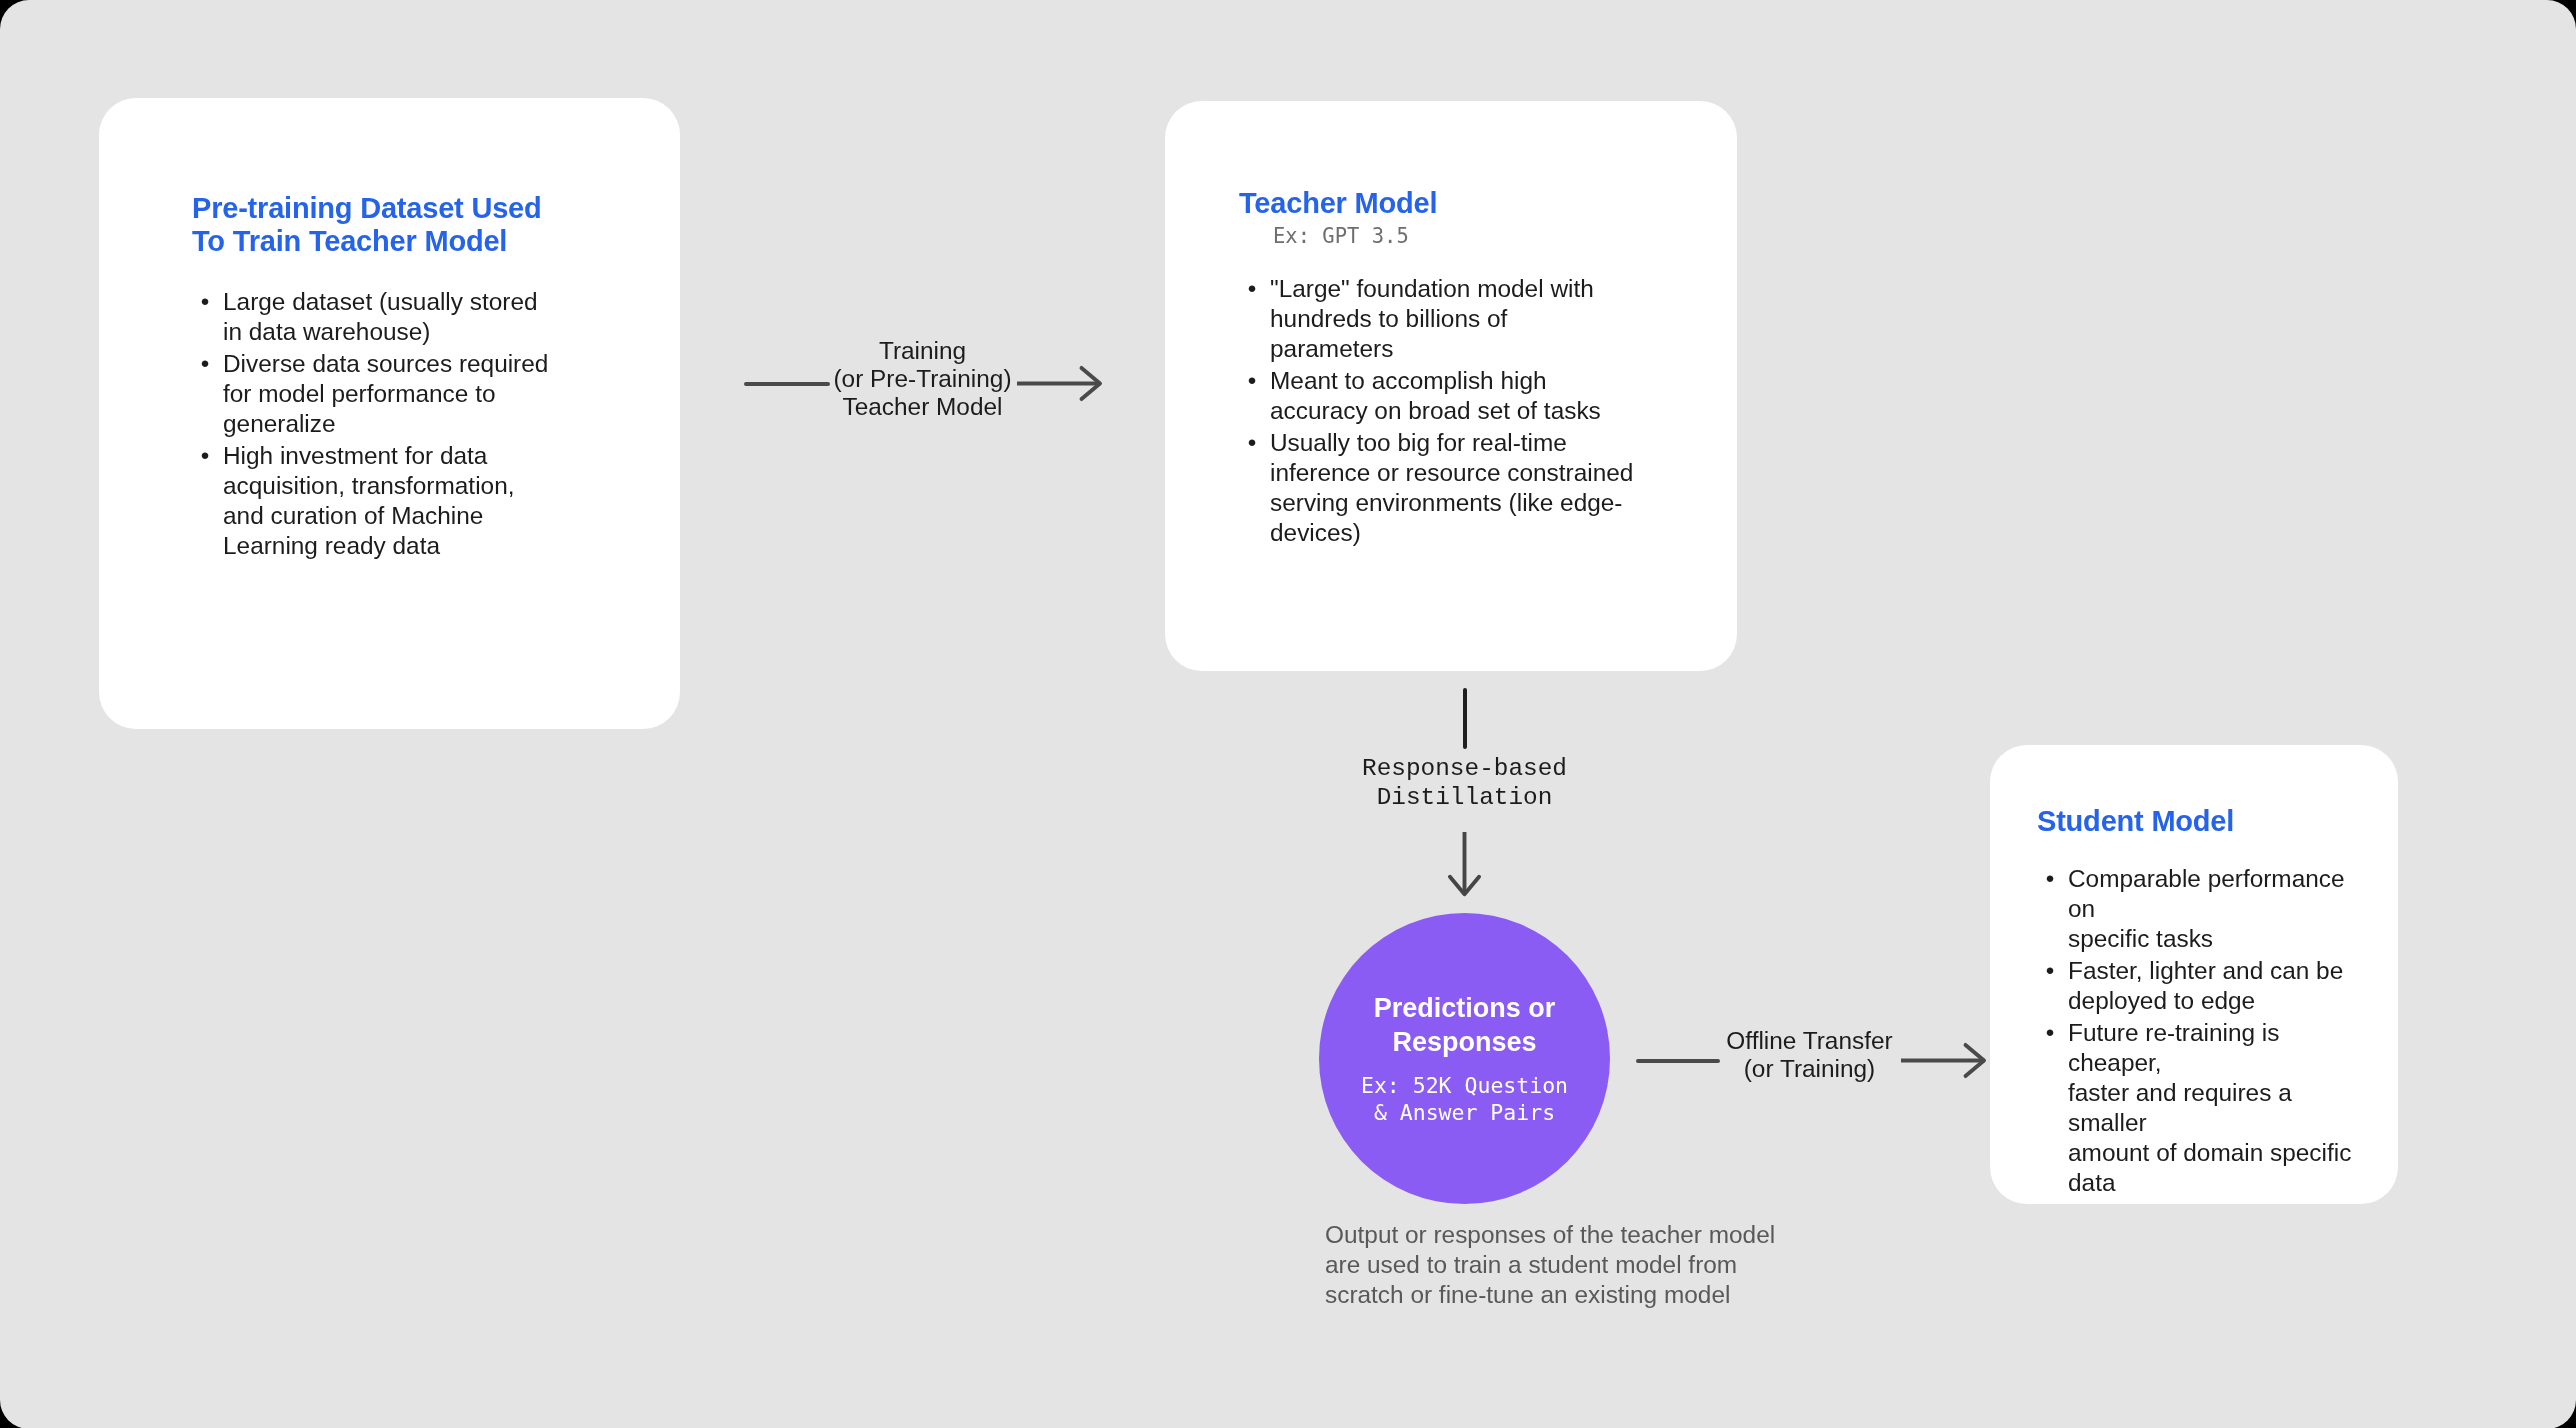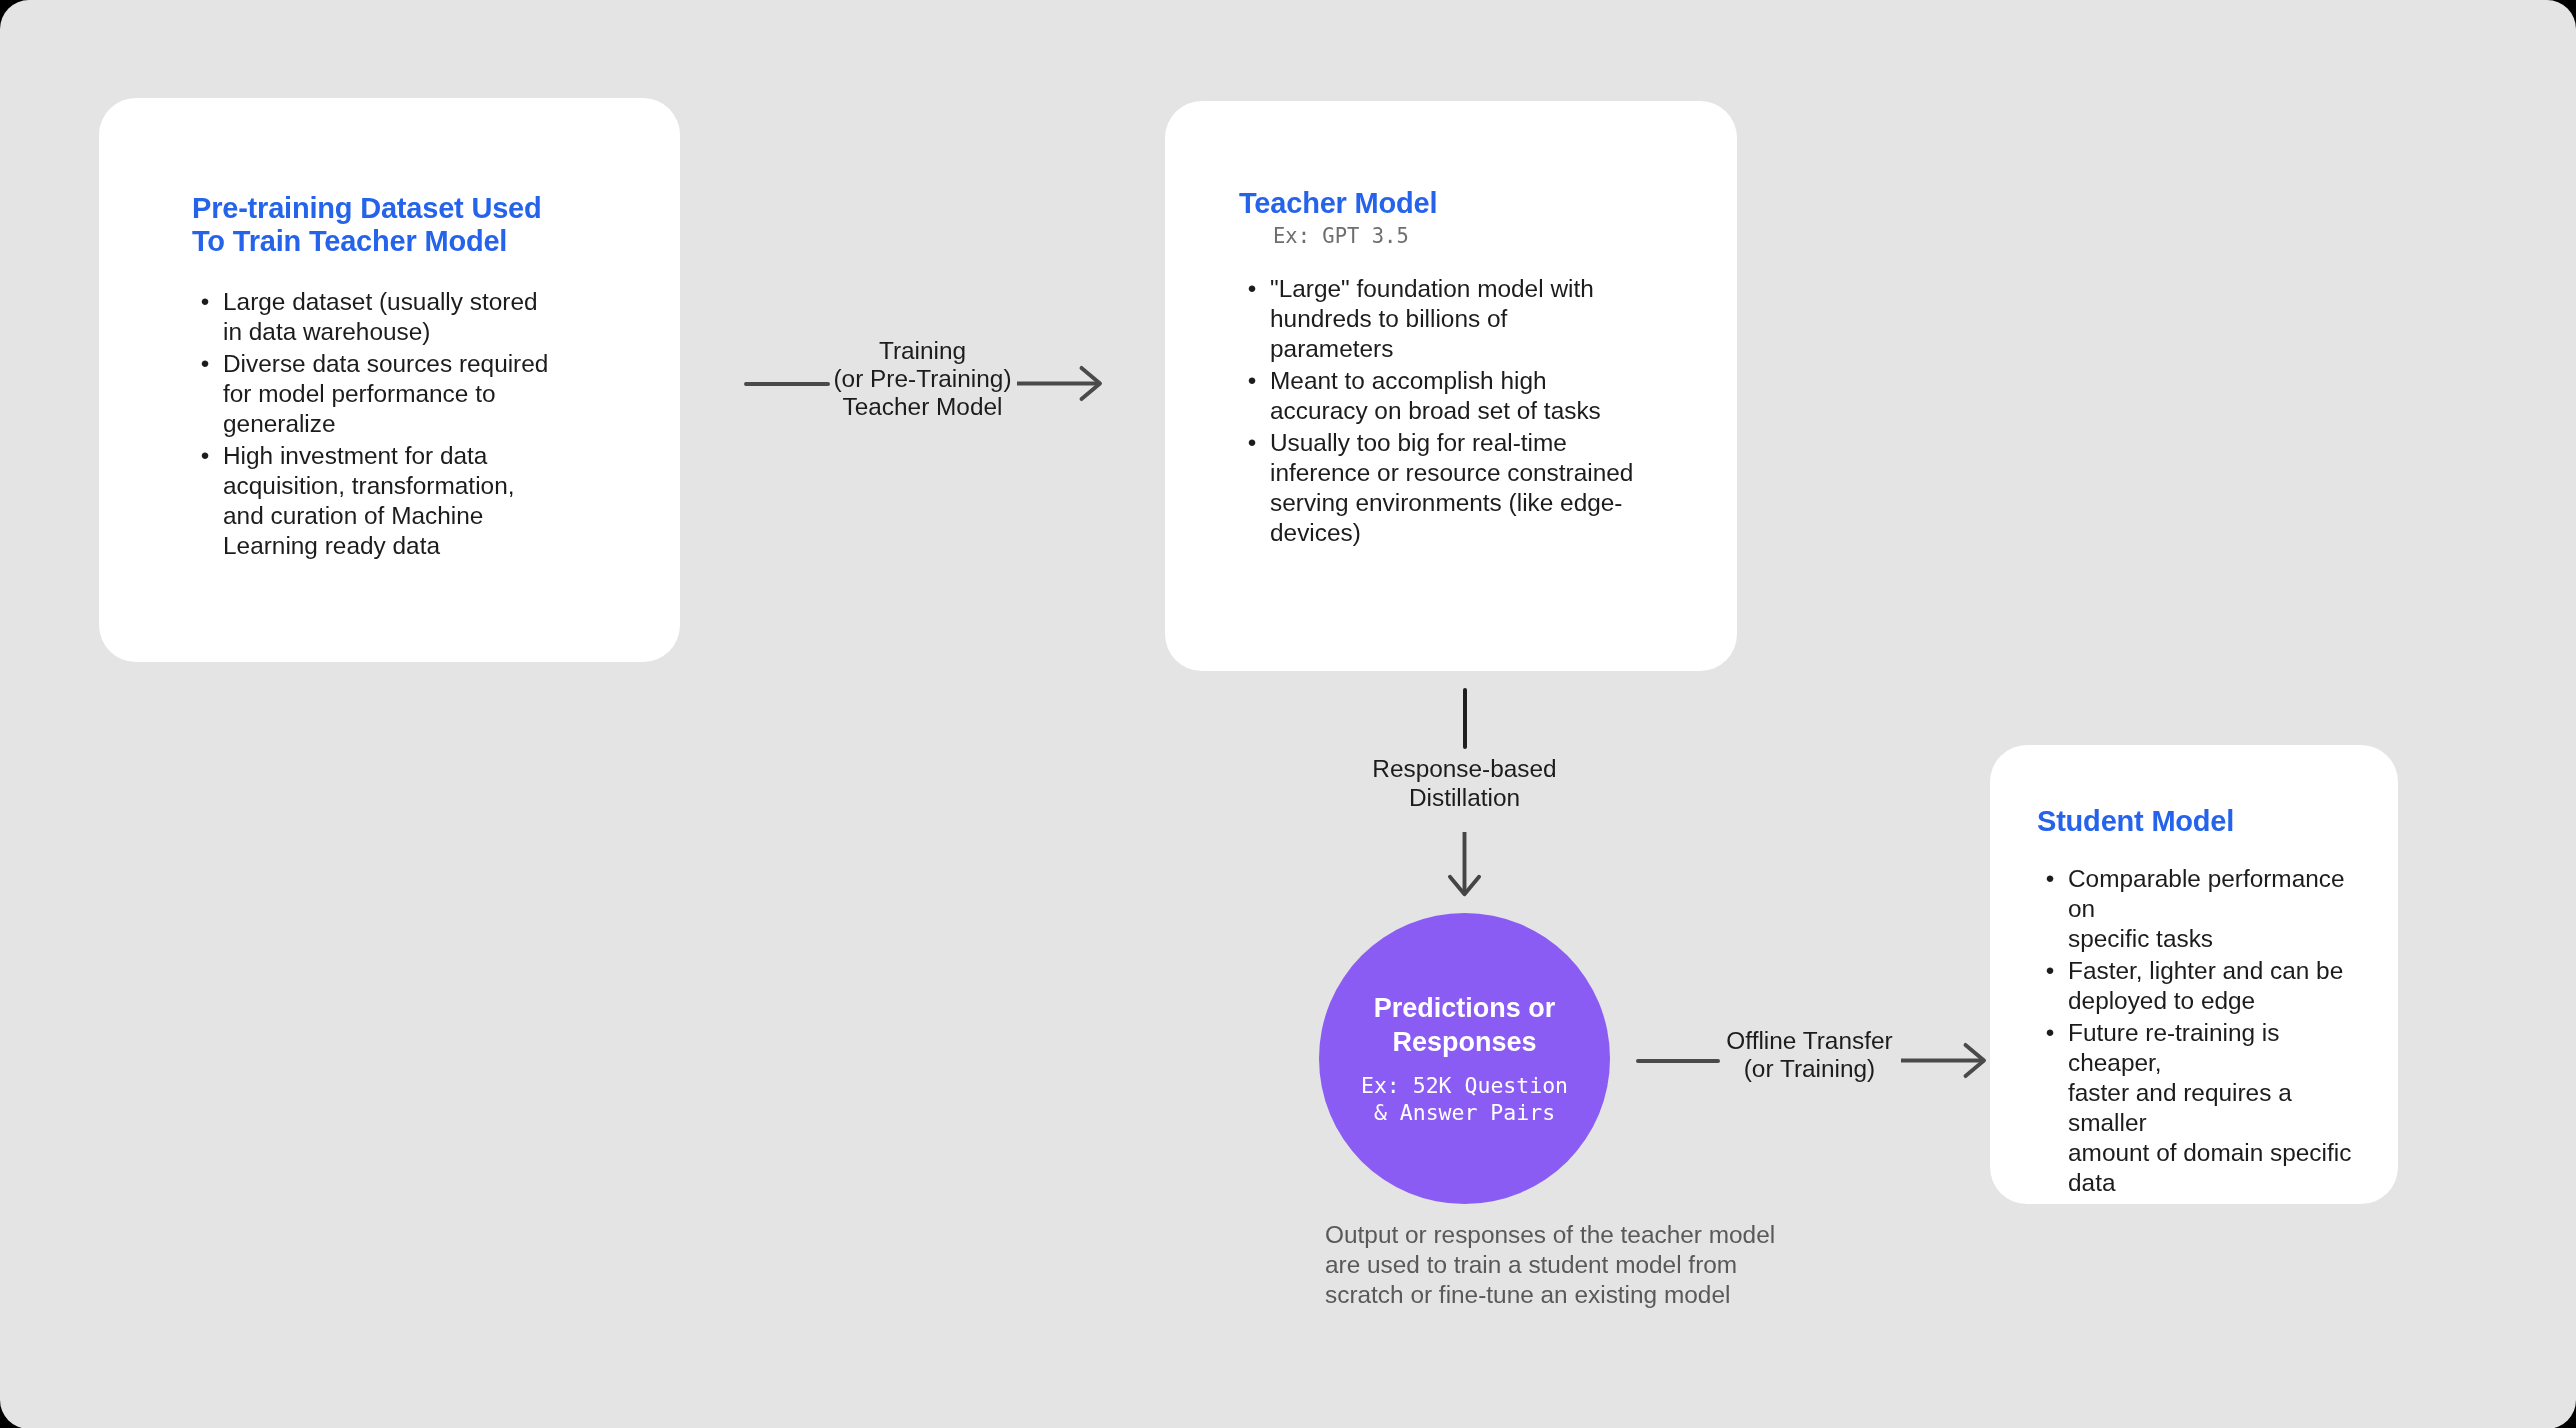--- a/index.html
+++ b/index.html
@@ -17,21 +17,21 @@
     font-family:"Liberation Sans","DejaVu Sans",sans-serif;
     position:relative;
   }
   .canvas{
     position:absolute;inset:0;background:var(--bg);
     border-radius:29px;overflow:hidden;
   }
   .card{
     position:absolute;background:#ffffff;border-radius:37px;box-sizing:border-box;
   }
-  #card-pretraining{left:99px;top:98px;width:581px;height:564px;padding:94px 54px 0 93px;}
+  #card-pretraining{left:99px;top:98px;width:581px;height:631px;padding:94px 54px 0 93px;}
   #card-teacher{left:1165px;top:101px;width:572px;height:570px;padding:86px 39px 0 74px;}
   #card-student{left:1990px;top:745px;width:408px;height:459px;padding:60px 25px 0 47px;}
   .card-title{
     margin:0;font-size:29px;line-height:33px;font-weight:bold;color:var(--blue);
     white-space:pre-line;letter-spacing:-0.2px;
   }
   .mono-ex{
     font-family:"DejaVu Sans Mono",monospace;font-size:20.5px;line-height:28px;
     color:var(--muted);white-space:pre-line;margin-top:2px;margin-left:34px;
   }
@@ -105,21 +105,21 @@
         <li class="bullet">Meant to accomplish high
 accuracy on broad set of tasks</li>
         <li class="bullet">Usually too big for real-time
 inference or resource constrained
 serving environments (like edge-
 devices)</li>
       </ul>
   </div>
 
   <div class="vline" style="left:1463px;top:688px;height:61px;"></div>
-  <div class="arrow-label" id="label-distillation" style="left:1318px;top:754px;width:293px;">Response-based
+  <div class="arrow-label" id="label-distillation" style="left:1318px;top:754px;width:293px;font-family:Liberation Mono, monospace;">Response-based
 Distillation</div>
   <svg class="arrow-svg" style="left:1445px;top:832px;" width="39" height="68" viewBox="0 0 40 70">
     <line x1="20" y1="0" x2="20" y2="62" stroke="#454545" stroke-width="4" stroke-linecap="round"></line>
     <polyline points="5,46 20,64 35,46" fill="none" stroke="#454545" stroke-width="4" stroke-linecap="round" stroke-linejoin="round"></polyline>
   </svg>
 
   <div class="circle">
     <div class="circle-title">Predictions or
 Responses</div>
     <div class="circle-ex">Ex: 52K Question

